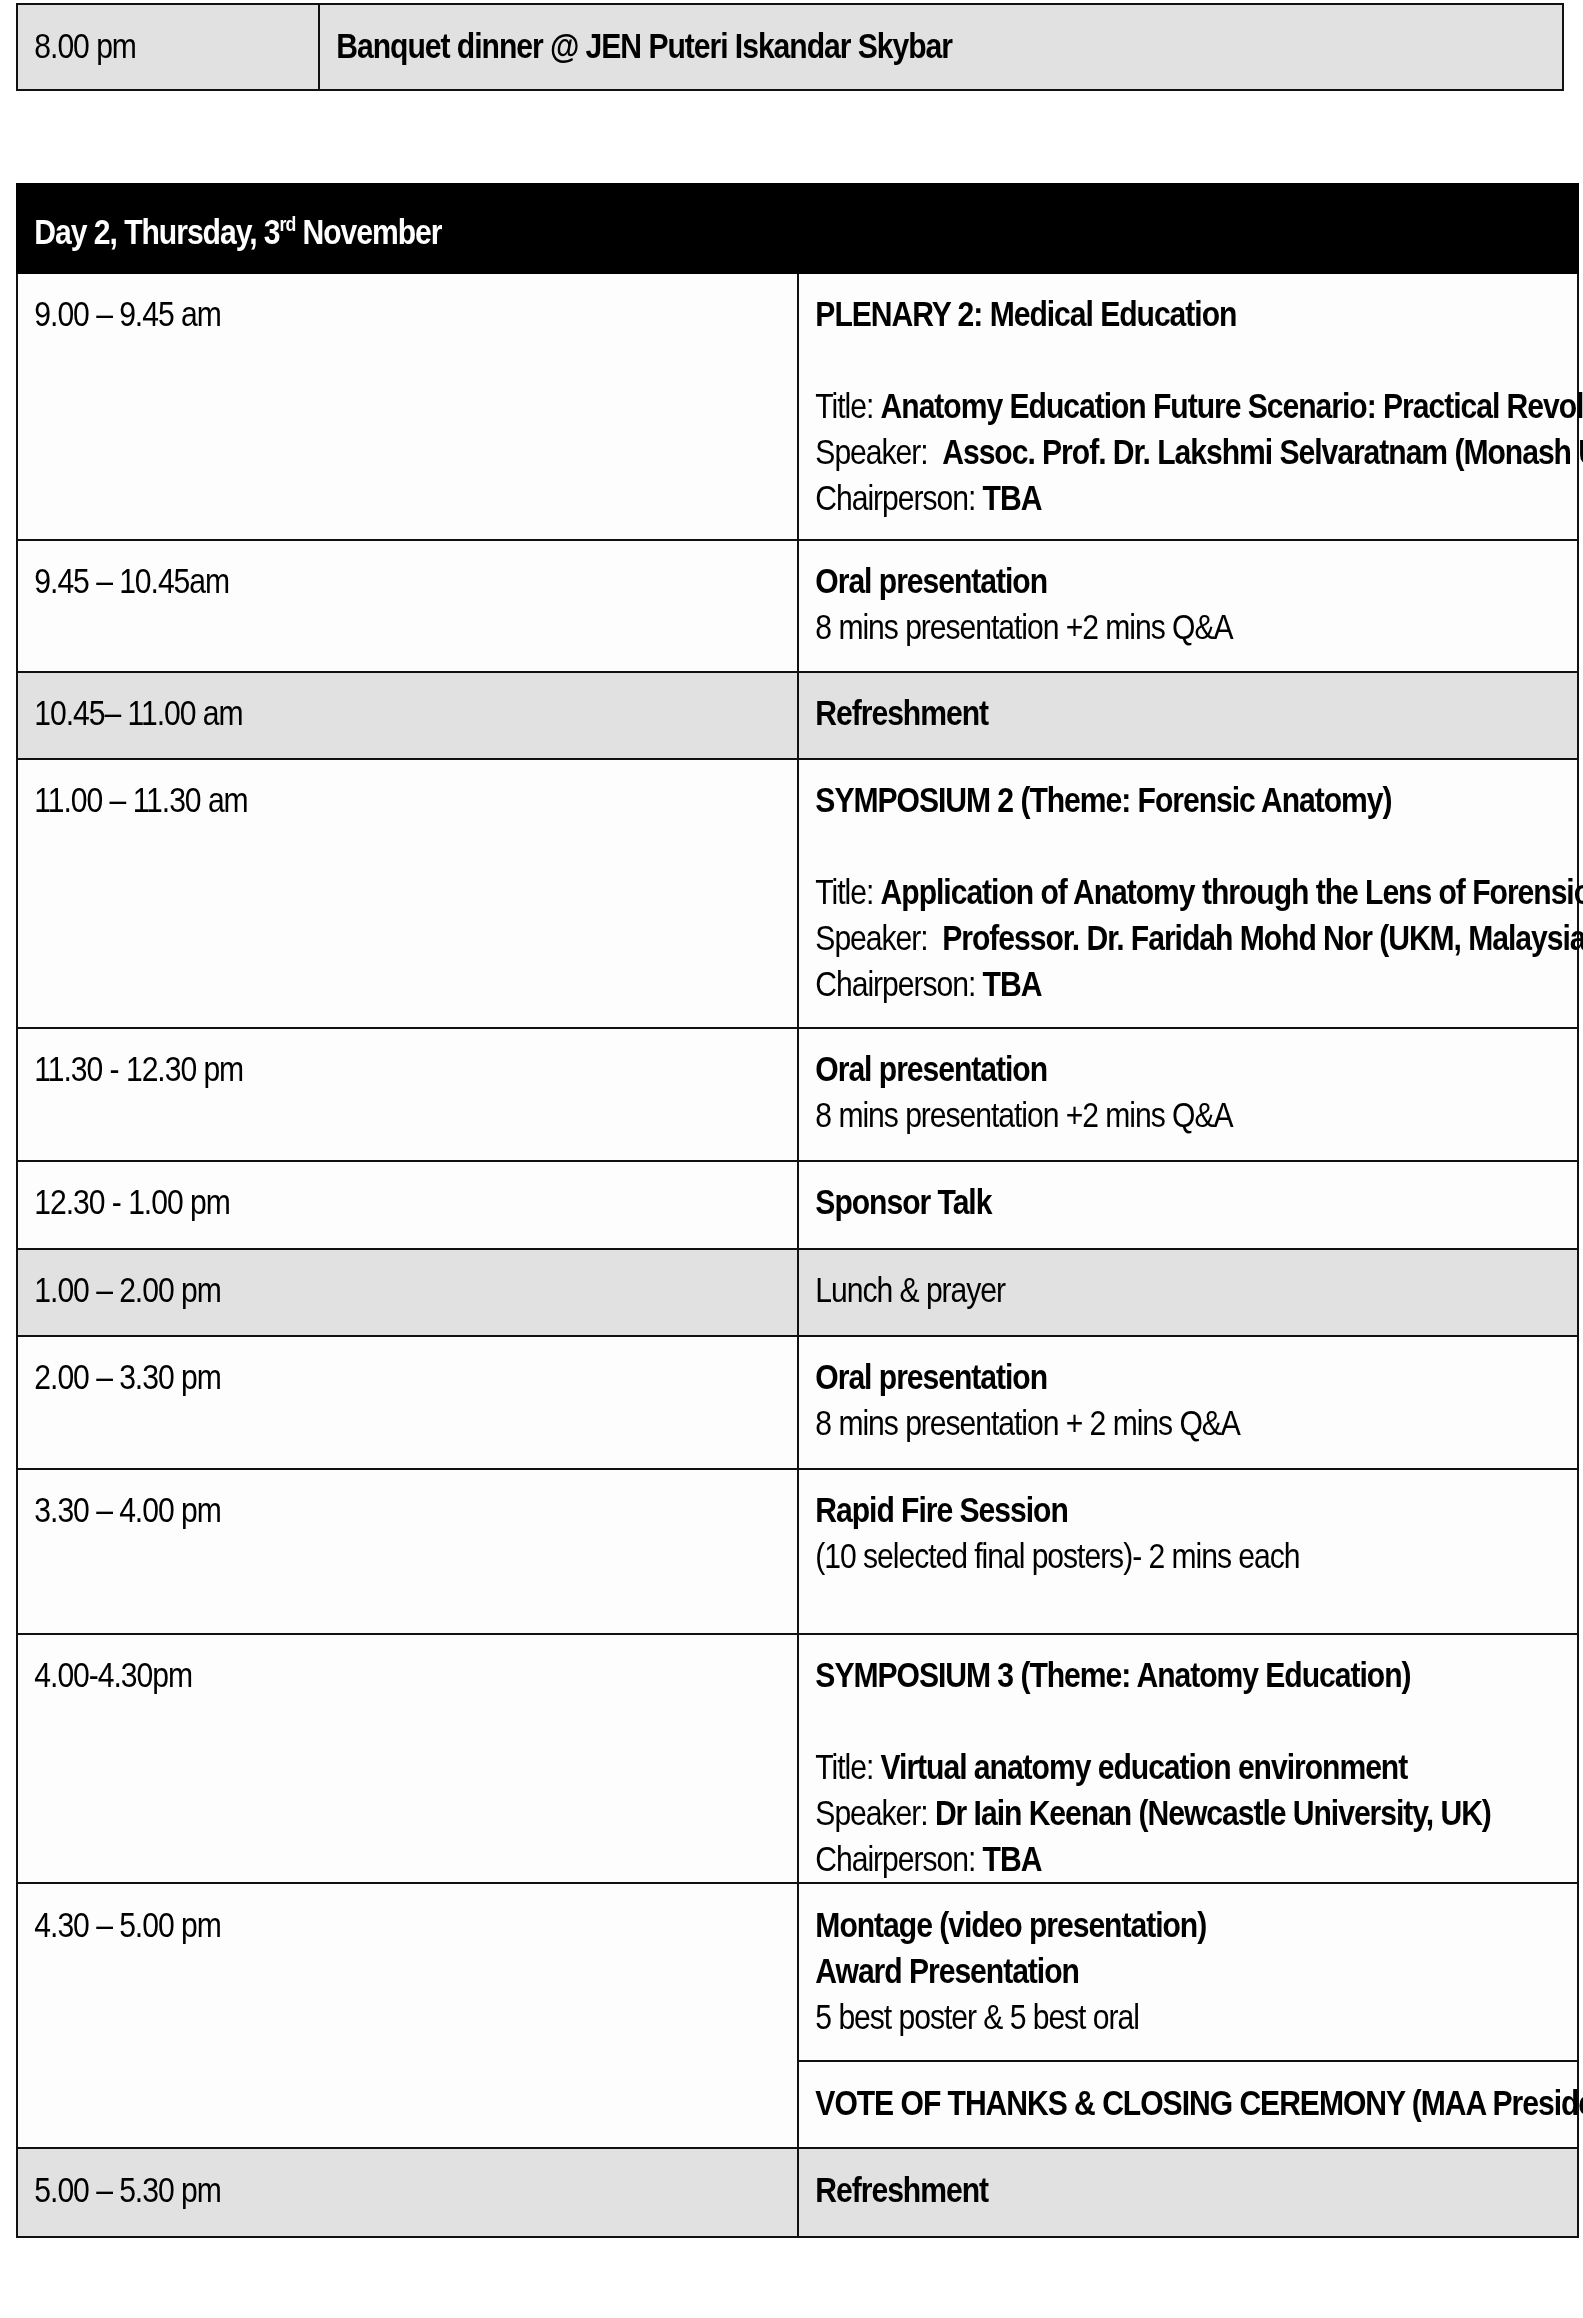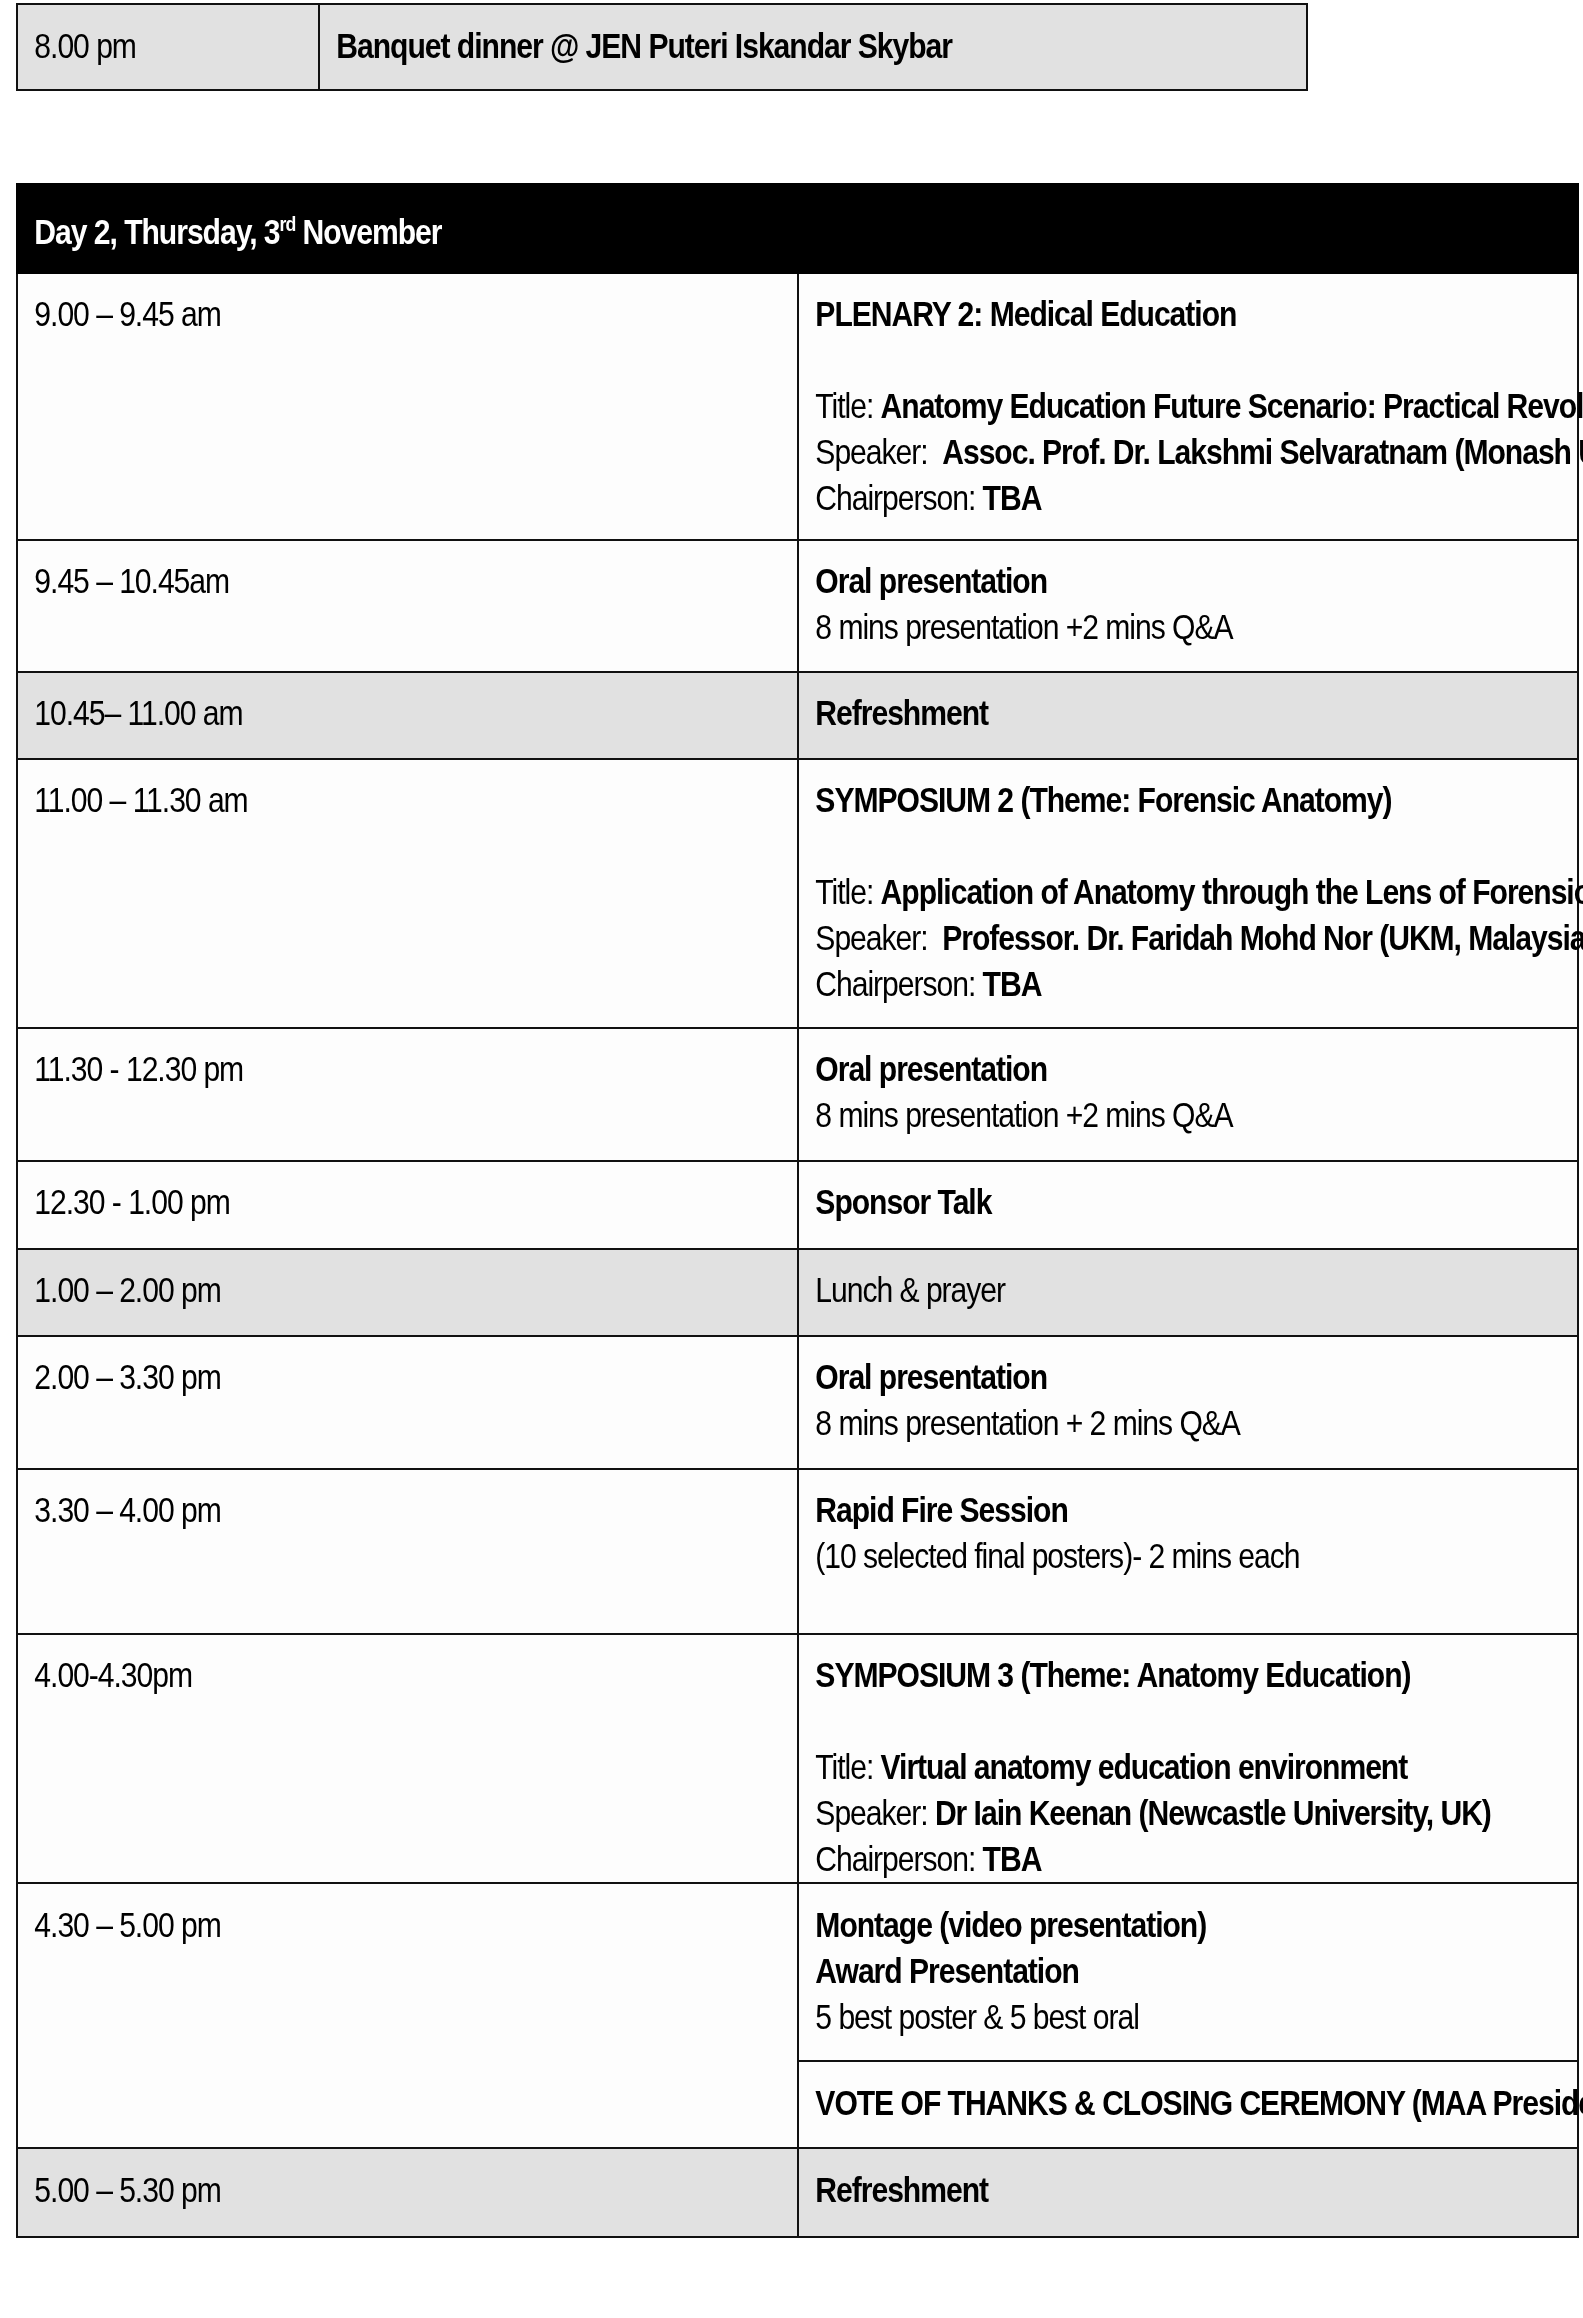--- a/index.html
+++ b/index.html
@@ -16,21 +16,21 @@
   .gray td { background: #e1e1e1; }
   .white td { background: #fdfdfd; }
   .gap { height: 46px; }
   .hdr td { background: #000; color: #fff; border-color: #000; }
   .hdr .cell { padding: 24px 0 0 19px; font-weight: bold; color: #fff; }
   sup { font-size: 20.6px; line-height: 0; vertical-align: 12.7px; font-weight: bold; }
 </style>
 </head>
 <body>
 
-<table class="tbl" style="top:3.2px; width:1292px;">
+<table class="tbl" style="top:3.2px; width:1548px;">
   <tbody>
       <tr class="gray" style="height:86px;">
     <td class="time">
           <div class="cell">8.00 pm</div>
         </td>
     <td class="desc">
           <div class="cell b">Banquet dinner @ JEN Puteri Iskandar Skybar</div>
         </td>
   </tr>
 </tbody>

